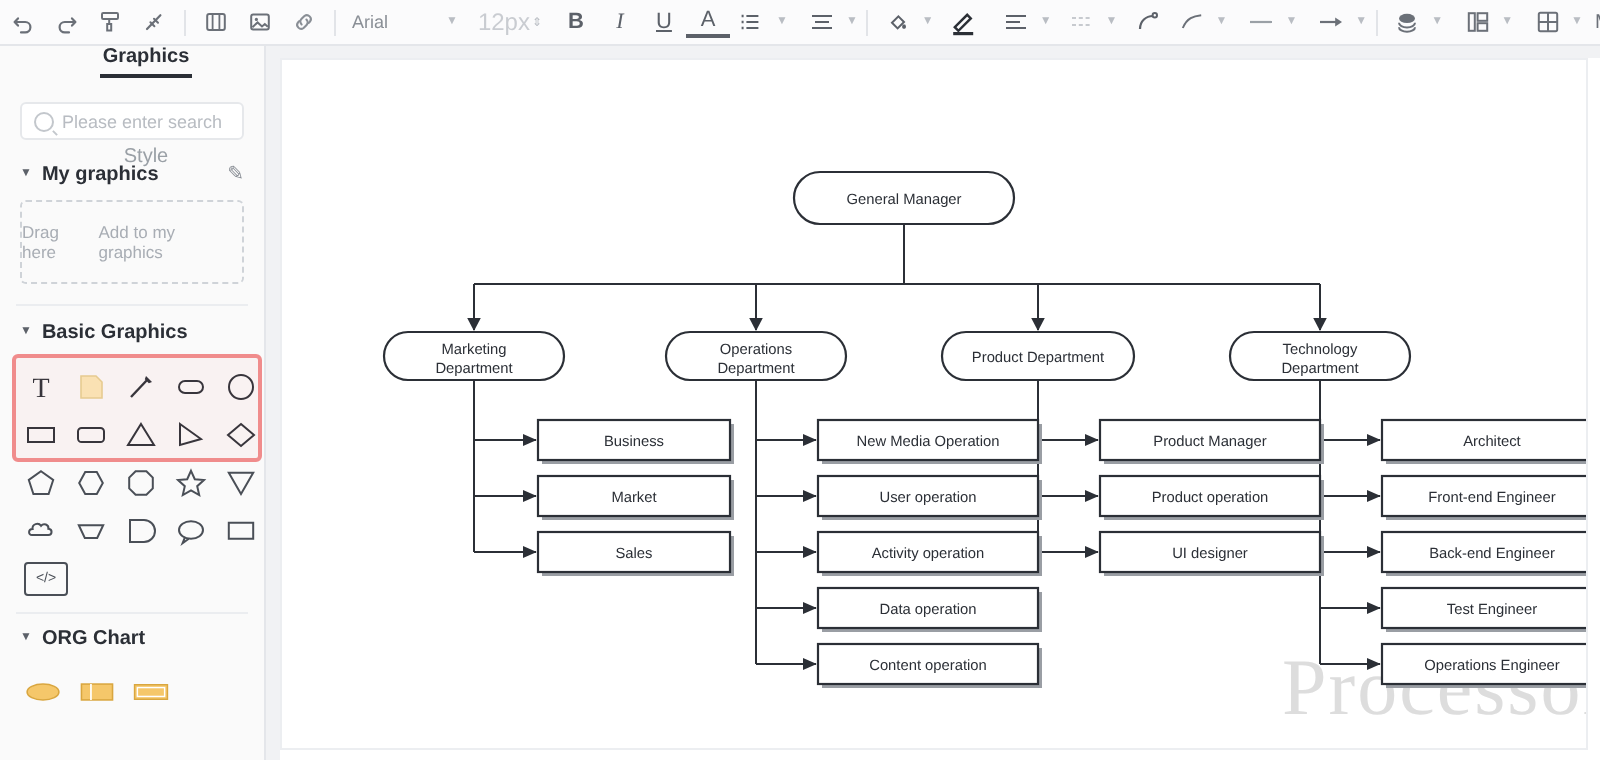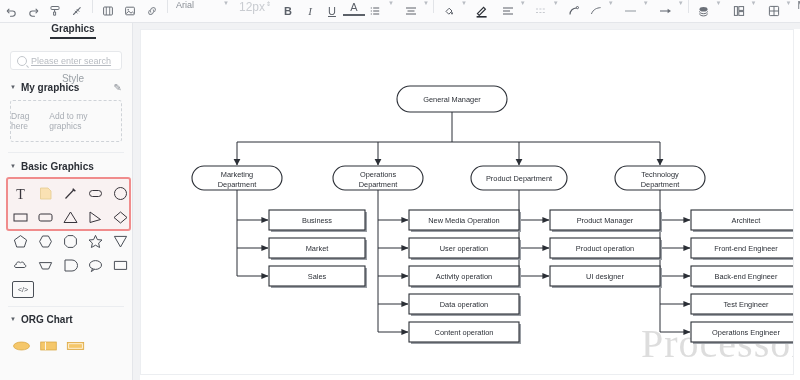--- a/index.html
+++ b/index.html
@@ -8,21 +8,21 @@
     font-family:"Liberation Sans","DejaVu Sans",sans-serif;
     background:#ffffff;color:#333;
     -webkit-font-smoothing:antialiased;
   }
   #app{position:relative;width:800px;height:380px;}
 
   
   .toolbar{
     position:absolute;left:0;top:0;width:800px;height:23px;
     background:#fbfbfc;border-bottom:1px solid #e4e6ea;
-    display:flex;align-items:flex-start;box-sizing:border-box;
+    display:flex;align-items:center;box-sizing:border-box;
   }
   .tb-btn{
     width:22px;height:22px;display:flex;align-items:center;justify-content:center;
     color:#6b7078;font-size:12px;flex:0 0 auto;
   }
   .tb-btn.dim{color:#c7cacf;}
   .tb-sep{width:1px;height:13px;background:#e2e4e8;margin:0 4px;flex:0 0 auto;}
   .tb-font{
     font-size:9px;color:#8a8f96;width:46px;text-align:left;padding-left:4px;flex:0 0 auto;
   }
@@ -42,21 +42,21 @@
   .tab.active:after{
     content:"";position:absolute;left:-1px;right:-1px;bottom:-2px;height:2px;background:#2b2f36;
   }
   .searchwrap{padding:2px 10px 0 10px;}
   .search{
     height:17px;background:#fff;border:1px solid #e6e8eb;border-radius:3px;
     display:flex;align-items:center;gap:4px;padding:0 6px;
   }
   .search .mag{width:8px;height:8px;border:1px solid #c3c7cc;border-radius:50%;position:relative;flex:0 0 auto;}
   .search .mag:after{content:"";position:absolute;right:-3px;bottom:-2px;width:3px;height:1px;background:#c3c7cc;transform:rotate(45deg);}
-  .search span{font-size:9px;color:#b8bcc2;text-decoration:underline;}
+  .search span{font-size:9px;color:#b8bcc2;}
 
   .sect{display:flex;align-items:center;padding:0 10px;height:22px;margin-top:6px;}
   .sect .arr{font-size:6px;color:#5c6169;margin-right:5px;}
   .sect .title{font-size:10px;font-weight:bold;color:#2b2f36;}
   .sect .pencil{margin-left:auto;color:#8a8f96;font-size:10px;}
 
   .dropzone{
     margin:2px 10px 0 10px;height:40px;border:1px dashed #cfd3d8;border-radius:3px;
     display:flex;align-items:center;justify-content:center;gap:1px;
   }

